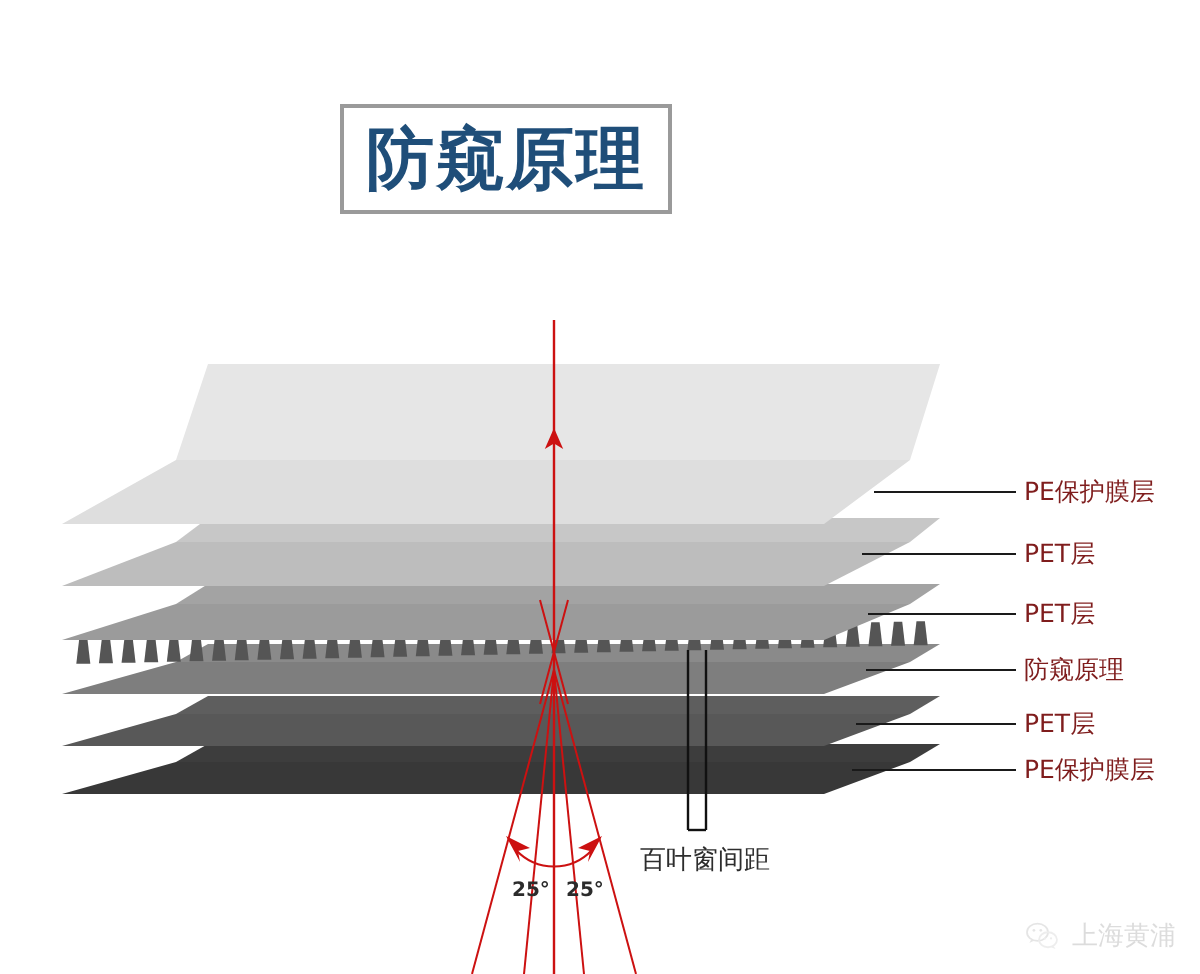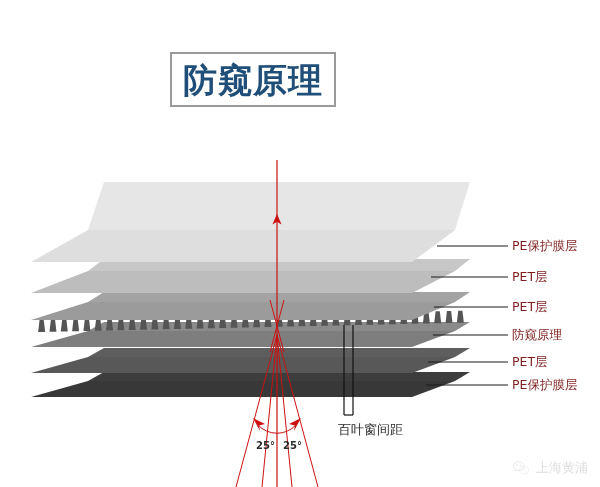--- a/index.html
+++ b/index.html
@@ -27,21 +27,21 @@
 
   
   .layer-label{
     position:absolute;font-size:12.5px;color:#7f1d1d;white-space:nowrap;
     font-family:"DejaVu Sans","Liberation Sans",sans-serif;
     line-height:1;
   }
 
   
   .pitch-label{
-    position:absolute;left:338px;top:421px;
+    position:absolute;left:320px;top:421px;
     font-size:13px;color:#2d2d2d;white-space:nowrap;
     font-family:Liberation Mono, monospace;
   }
   .angle-label{
     position:absolute;font-size:10px;color:#2b2b2b;white-space:nowrap;
     font-family:"DejaVu Sans","Liberation Sans",sans-serif;font-weight:bold;text-align:center;
   }
   .angle-l{left:256px;top:440px;}
   .angle-r{left:283px;top:440px;}
 

